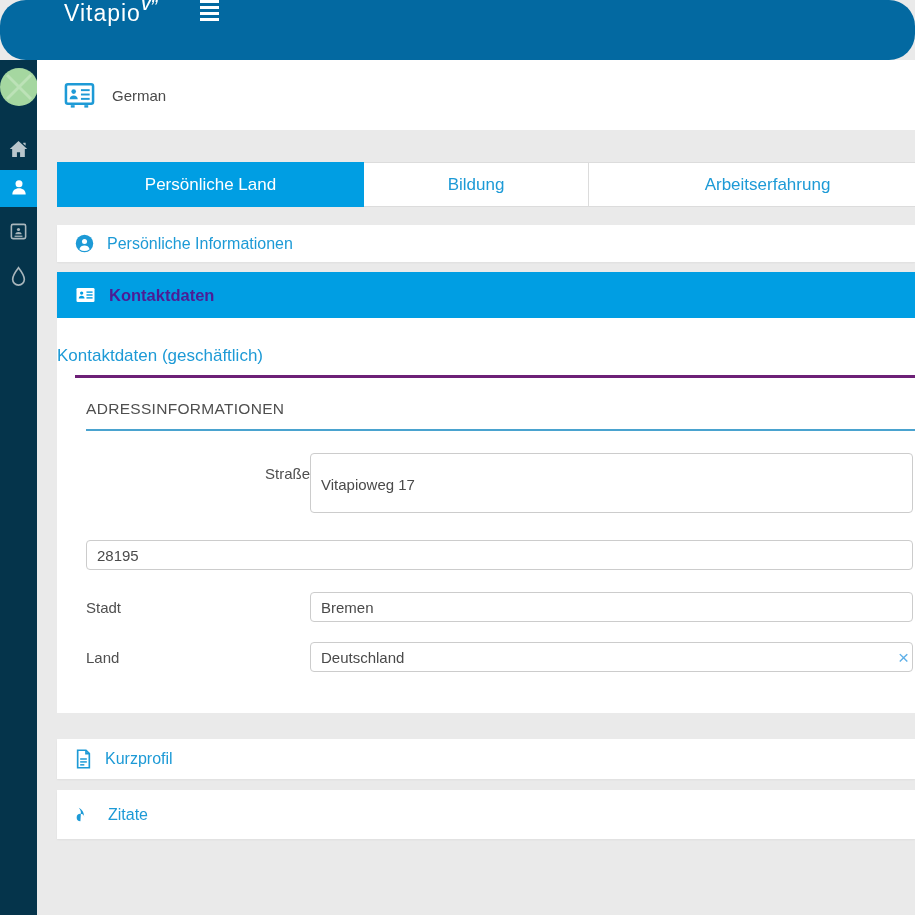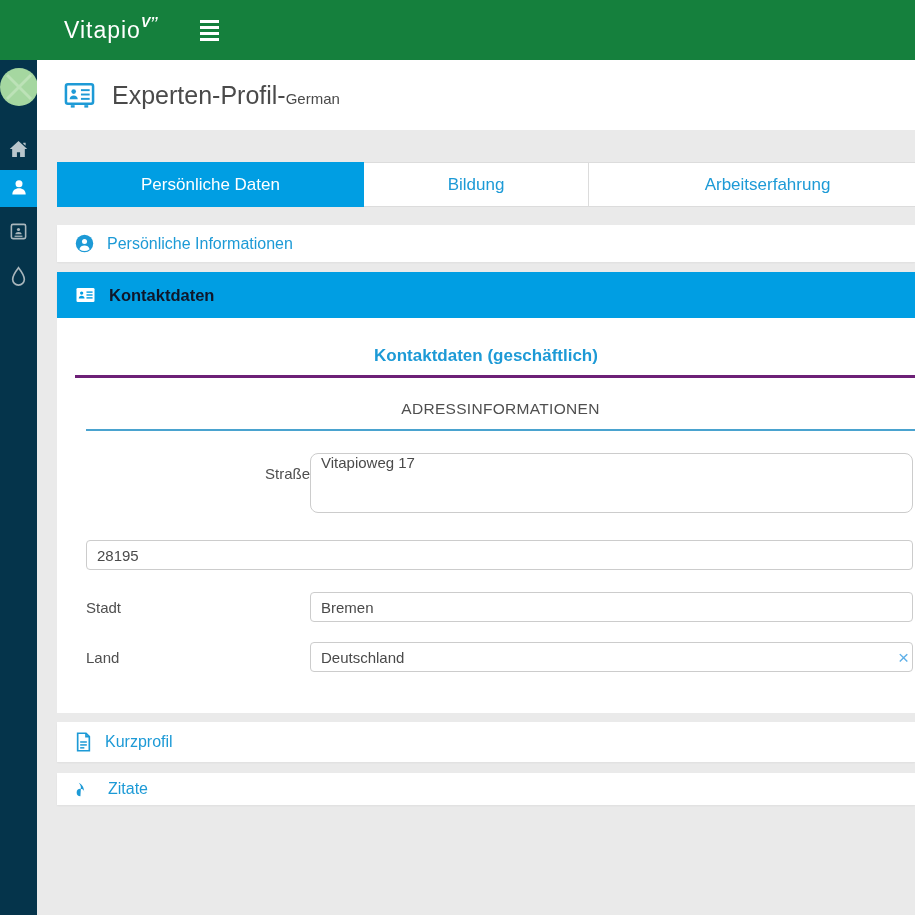--- a/index.html
+++ b/index.html
@@ -6,21 +6,21 @@
   html,body { width:915px; height:915px; overflow:hidden; }
   body {
     font-family:"Liberation Sans", sans-serif;
     background:#eaeaea;
     position:relative;
     color:#4a4a4a;
   }
   
   .topbar {
     position:absolute; left:0; top:0; width:915px; height:60px;
-    background:#15803d; display:flex; align-items:center;
+    background:#0369a1; display:flex; align-items:flex-start;border-radius:26px;
   }
   .logo { margin-left:64px; color:#fff; font-size:23px; font-weight:300; letter-spacing:1px; display:flex; align-items:flex-start; }
   .logo-mark { font-size:14px; font-weight:700; font-style:italic; margin-top:-3px; letter-spacing:0; }
   .burger { margin-left:42px; display:flex; flex-direction:column; gap:3px; cursor:pointer; }
   .burger span { display:block; width:19px; height:3px; background:#fff; }
   
   .sidebar {
     position:absolute; left:0; top:60px; width:37px; height:855px;
     background:#05344b;
   }
@@ -53,42 +53,42 @@
   
   .panel {
     margin-left:20px; width:858px; background:#fff;
     display:flex; align-items:center;
     box-shadow:0 1px 2px rgba(0,0,0,0.05);
   }
   .panel .picon { margin-left:18px; margin-right:13px; display:flex; }
   .panel .plabel { font-size:16px; color:#1d9ad6; }
   .acc1 { margin-top:18px; height:37px; cursor:pointer; }
   .acc-kontakt { margin-top:10px; height:46px; background:#009ee3; cursor:pointer; }
-  .acc-kontakt .plabel { color:#0f172a; font-weight:600; font-size:16.5px; }
-  .acc-kurz { margin-top:9px; height:40px; cursor:pointer; }
-  .acc-zitate { margin-top:11px; height:32px; cursor:pointer; }
+  .acc-kontakt .plabel { color:#4c1d95; font-weight:600; font-size:16.5px; }
+  .acc-kurz { margin-top:26px; height:40px; cursor:pointer; }
+  .acc-zitate { margin-top:11px; height:49px; cursor:pointer; }
   
   .kontakt-body {
     margin-left:20px; width:858px; background:#fff; padding-top:28px; padding-bottom:41px;
   }
-  .subtab { text-align:center; font-size:17px; color:#1d9ad6; cursor:pointer;font-weight:bold; }
+  .subtab { text-align:left; font-size:17px; color:#1d9ad6; cursor:pointer; }
   .purple-line { margin-left:18px; margin-top:9px; height:3px; background:#6d2077; }
-  .addr-heading { margin-left:29px; margin-top:22px; font-size:15.5px; color:#4f4f4f; letter-spacing:0.3px;text-align:center; }
+  .addr-heading { margin-left:29px; margin-top:22px; font-size:15.5px; color:#4f4f4f; letter-spacing:0.3px; }
   .blue-line { margin-left:29px; margin-top:11px; height:2px; background:#4aa3cf; }
   .frow { margin-left:29px; margin-right:2px; display:flex; align-items:center; }
   .frow.top { align-items:flex-start; }
   .frow.top .flabel { padding-top:12px;text-align:right; }
   .flabel { width:224px; font-size:15px; color:#4f4f4f; }
   .fctrl { flex:1; position:relative; }
   .fctrl input, .fctrl textarea {
     width:100%; height:30px; border:1px solid #cccccc; border-radius:4px;
     font-family:"Liberation Sans", sans-serif; font-size:15px; color:#4a4a4a;
     padding:0 26px 0 10px; outline:none; background:#fff;
   }
-  .fctrl textarea { height:60px; padding-top:0; resize:none;border-radius:8px; }
+  .fctrl textarea { height:60px; padding-top:22px; resize:none; }
   .fctrl input::placeholder, .fctrl textarea::placeholder { color:#b3b3b3; }
   .clear-x {
     position:absolute; right:2px; top:50%; transform:translateY(-50%);
     color:#5fb0e8; font-size:19px; cursor:pointer; line-height:1; padding:2px;
   }
   .mt21{margin-top:21px}.mt22{margin-top:22px}.mt23{margin-top:23px}.mt20{margin-top:20px}
 </style>
 </head>
 <body>
 
@@ -156,27 +156,26 @@
         <circle cx="10" cy="10.5" r="2.4" fill="#1d9ad6"></circle>
         <path d="M5.8 18.5 c0-2.6 1.9-4 4.2-4 s4.2 1.4 4.2 4 Z" fill="#1d9ad6"></path>
         <line x1="17.5" y1="9" x2="26.5" y2="9" stroke="#1d9ad6" stroke-width="2"></line>
         <line x1="17.5" y1="13.5" x2="26.5" y2="13.5" stroke="#1d9ad6" stroke-width="2"></line>
         <line x1="17.5" y1="18" x2="26.5" y2="18" stroke="#1d9ad6" stroke-width="2"></line>
         <rect x="7" y="24.5" width="4" height="2.5" fill="#1d9ad6"></rect>
         <rect x="21" y="24.5" width="4" height="2.5" fill="#1d9ad6"></rect>
       </svg>
     </span>
     <div class="page-title">
-      <span>Experten-Profil-</span>
         <span class="suffix">German</span>
     </div>
   </div>
 
   <div class="tabs">
-    <div class="tab t1 active">Persönliche Daten</div>
+    <div class="tab t1 active">Persönliche Land</div>
     <div class="tab t2">Bildung</div>
     <div class="tab t3">Arbeitserfahrung</div>
   </div>
 
   <div class="panel acc1">
     <span class="picon">
       <svg width="19" height="19" viewBox="0 0 24 24">
         <circle cx="12" cy="12" r="11" fill="#1d9ad6"></circle>
         <circle cx="12" cy="9.5" r="3.2" fill="#fff"></circle>
         <path d="M5.5 19.2 c1-3.2 3.5-4.6 6.5-4.6 s5.5 1.4 6.5 4.6 a11 11 0 0 1 -13 0 Z" fill="#fff"></path>

